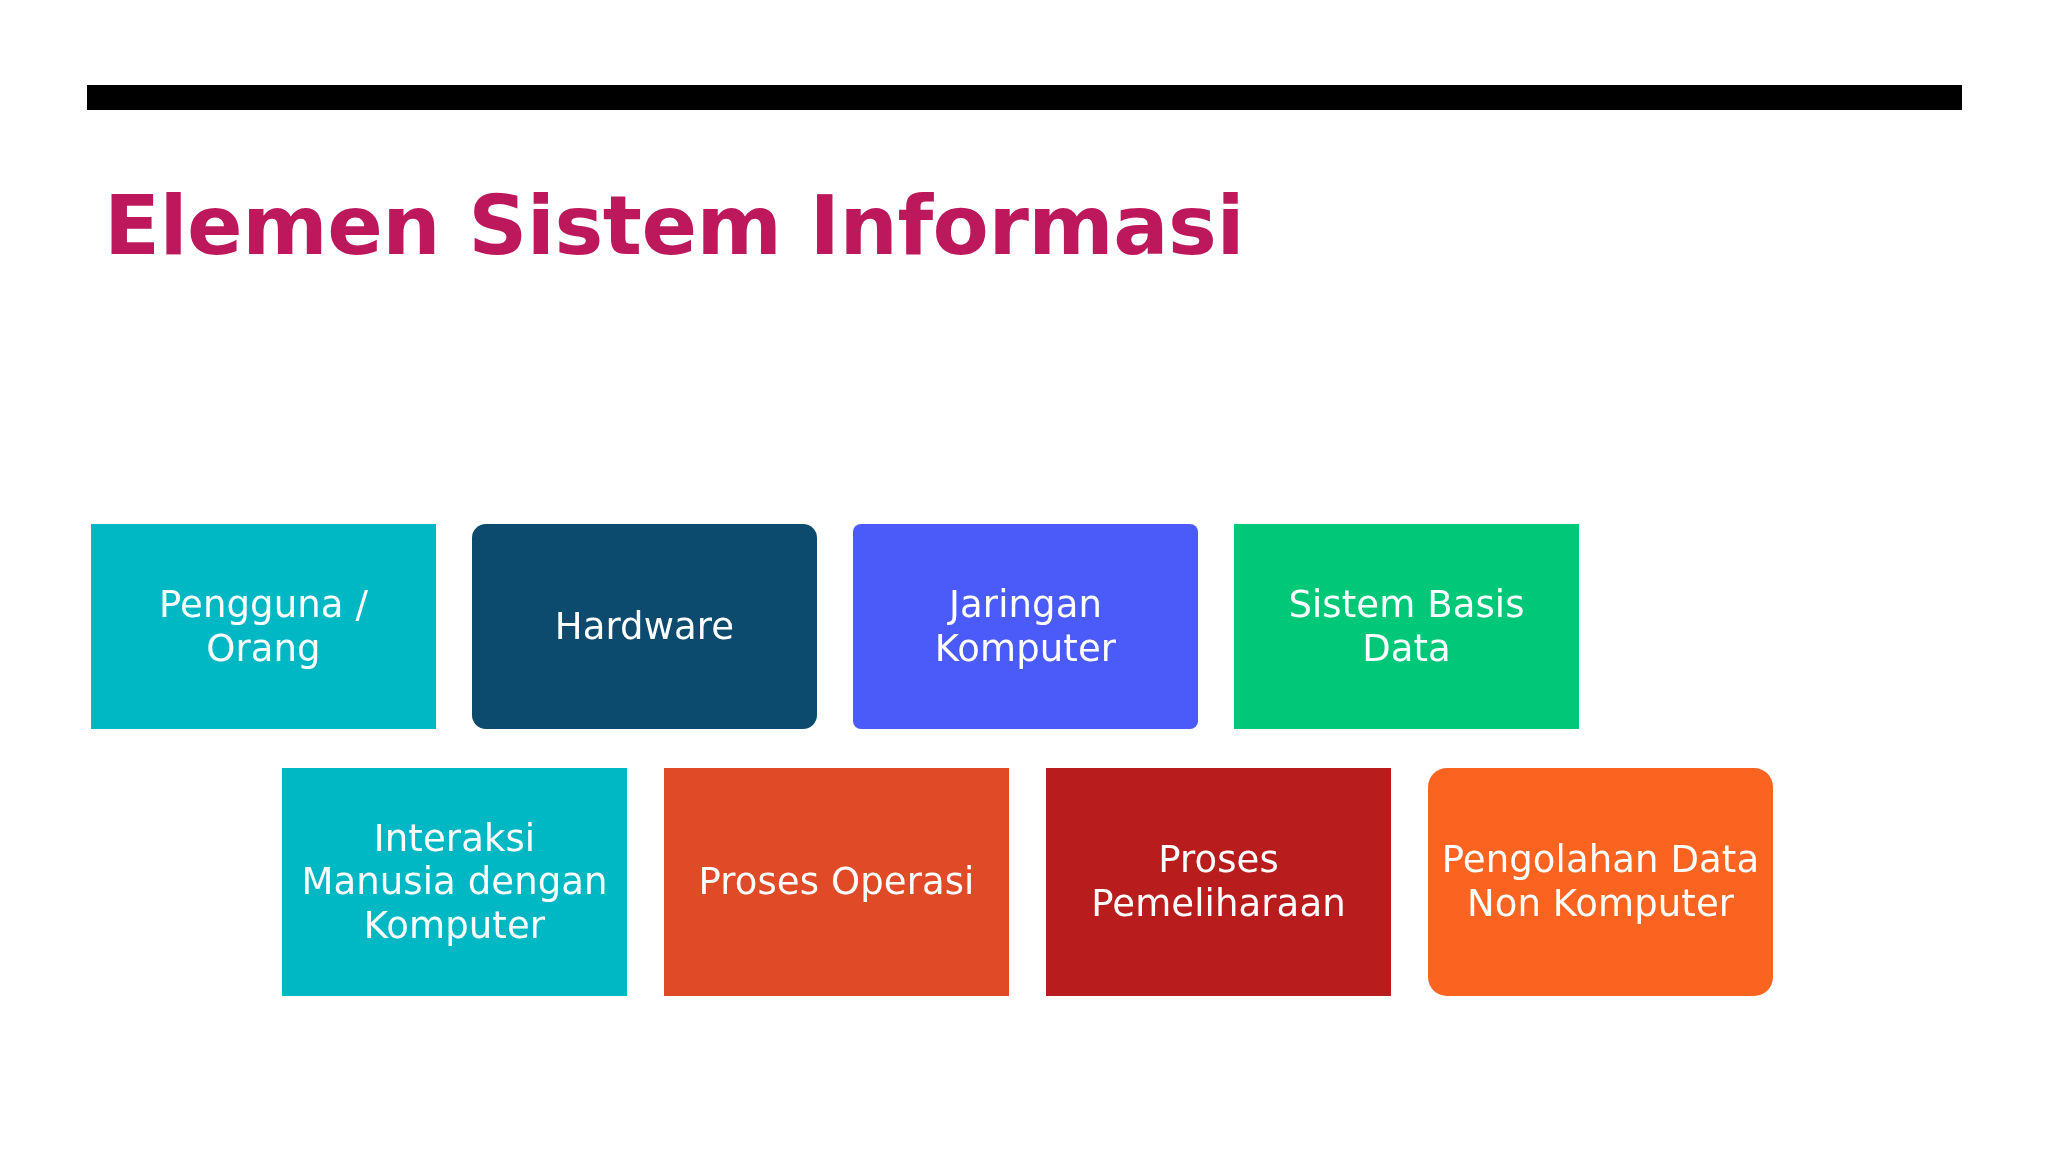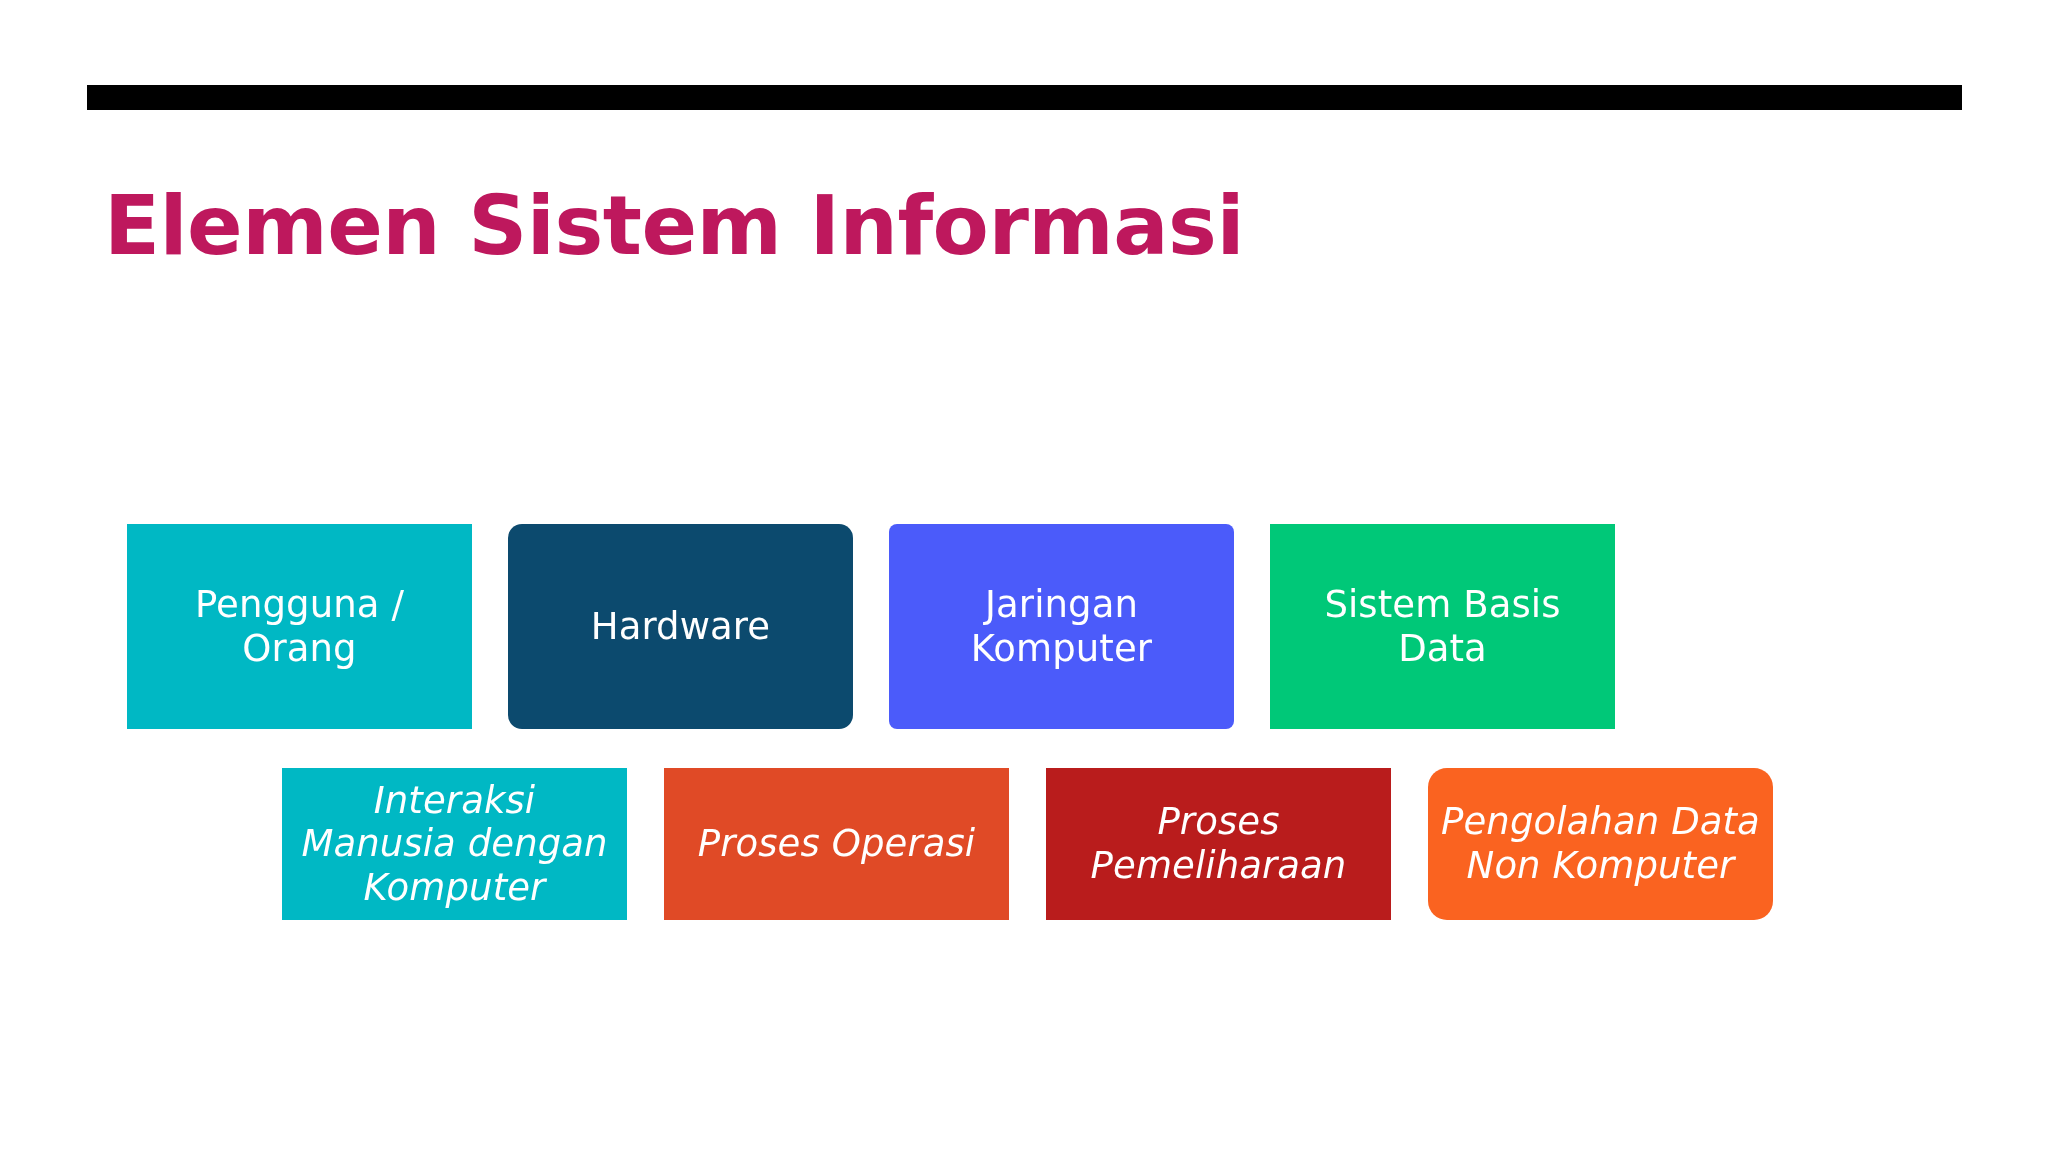--- a/index.html
+++ b/index.html
@@ -52,22 +52,21 @@
     align-items: flex-start;
   }
   .row-primary {
     left: 91px;
     top: 524px;
     height: 205px;
   }
   .row-secondary {
     left: 282px;
     top: 768px;
-    height: 152px;
-    font-style: italic;
+    height: 228px;
   }
 
   .card {
     box-sizing: border-box;
     height: 100%;
     display: flex;
     align-items: center;
     justify-content: center;
     text-align: center;
     color: #ffffff;
@@ -77,21 +76,21 @@
     line-height: 1.18;
     padding: 4px 10px;
     letter-spacing: 0.1px;
   }
   .card-label {
     display: block;
     width: 100%;
   }
 
   
-  .row-primary .card { width: 345px; margin-left: 36px; }
+  .row-primary .card { width: 345px; }
   .row-primary .card + .card { margin-left: 36px; }
 
   
   .row-secondary .card { width: 345px; }
   .row-secondary .card + .card { margin-left: 37px; }
 </style>
 </head>
 <body>
 
 <div class="slide" style="background-color: rgb(255, 255, 255);">

